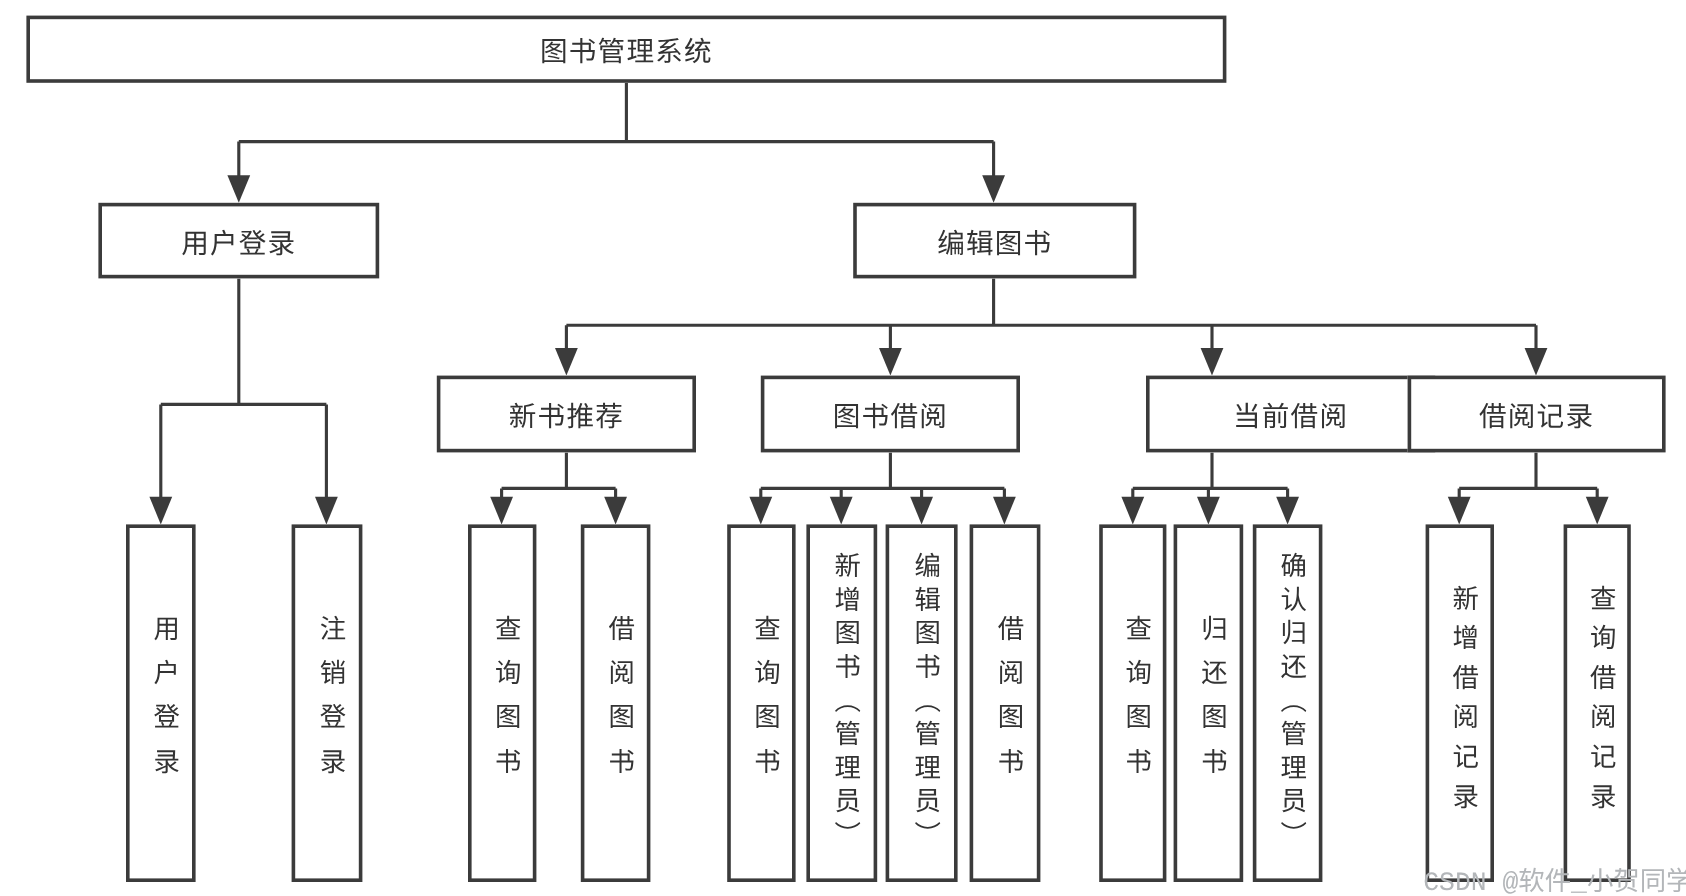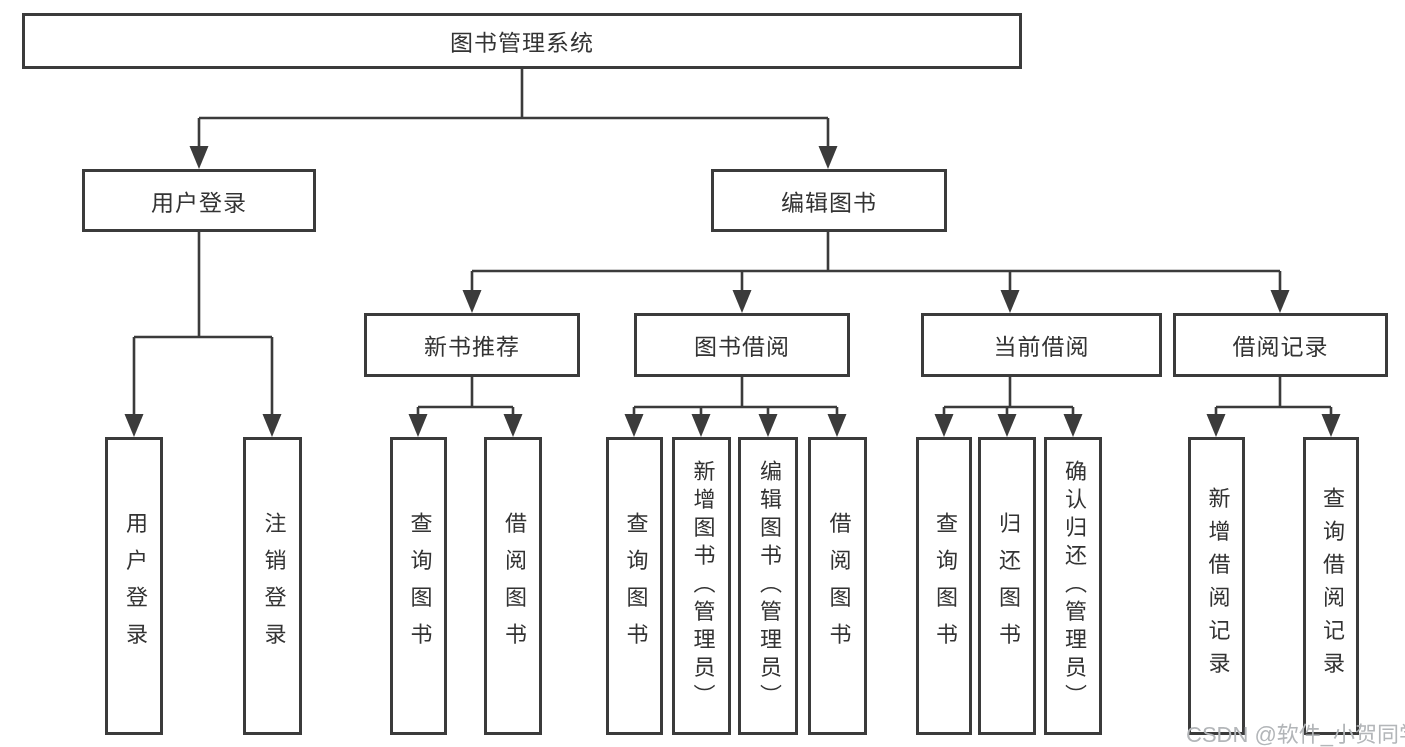--- a/index.html
+++ b/index.html
@@ -1,21 +1,21 @@
 <!DOCTYPE html>
 <html lang="zh-CN"><head>
 <meta charset="utf-8">
 <style>
   html, body { margin: 0; padding: 0; background: #ffffff; }
   .canvas {
     position: relative;
     width: 1405px;
     height: 747px;
     background: #ffffff;
-    font-family: Liberation Sans, sans-serif;
+    font-family: Liberation Mono, monospace;
     overflow: hidden;
   }
   .wires {
     position: absolute;
     left: 0; top: 0;
     z-index: 1;
   }
   .hbox {
     position: absolute;
     box-sizing: border-box;
@@ -117,21 +117,21 @@
   <div class="hbox" style="left:711px; top:169px; width:236px; height:63px;">
     <span class="lbl">编辑图书</span>
   </div>
 
   <div class="hbox" style="left:364px; top:313px; width:216px; height:64px;">
     <span class="lbl">新书推荐</span>
   </div>
   <div class="hbox" style="left:634px; top:313px; width:216px; height:64px;">
     <span class="lbl">图书借阅</span>
   </div>
-  <div class="hbox" style="left:921px; top:313px; width:241px; height:64px;">
+  <div class="hbox" style="left:955px; top:313px; width:241px; height:64px;">
     <span class="lbl">当前借阅</span>
   </div>
   <div class="hbox" style="left:1173px; top:313px; width:215px; height:64px;">
     <span class="lbl">借阅记录</span>
   </div>
 
   <div class="vbox" style="left:105px; width:58px;">
     <span class="lbl" style="letter-spacing: 15px;">用户登录</span>
   </div>
   <div class="vbox" style="left:243px; width:59px;">

